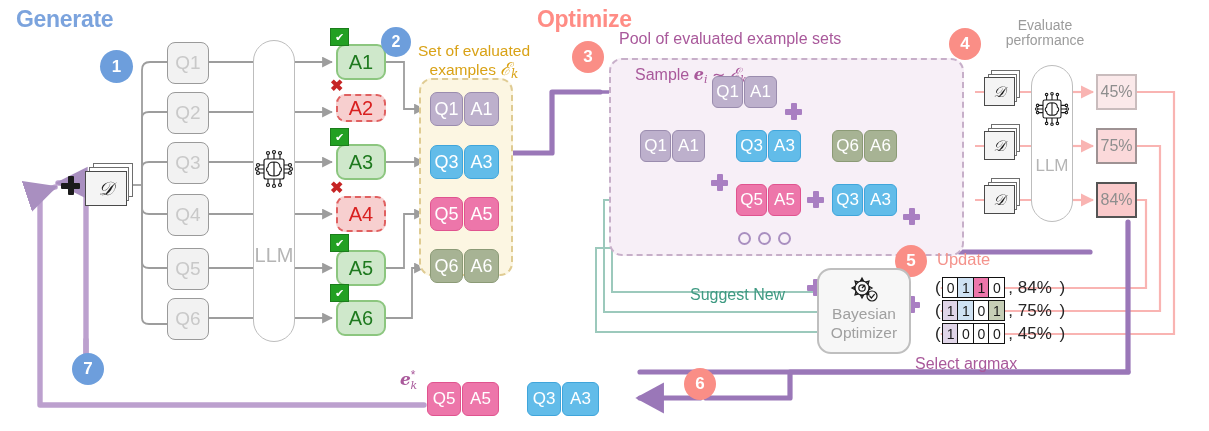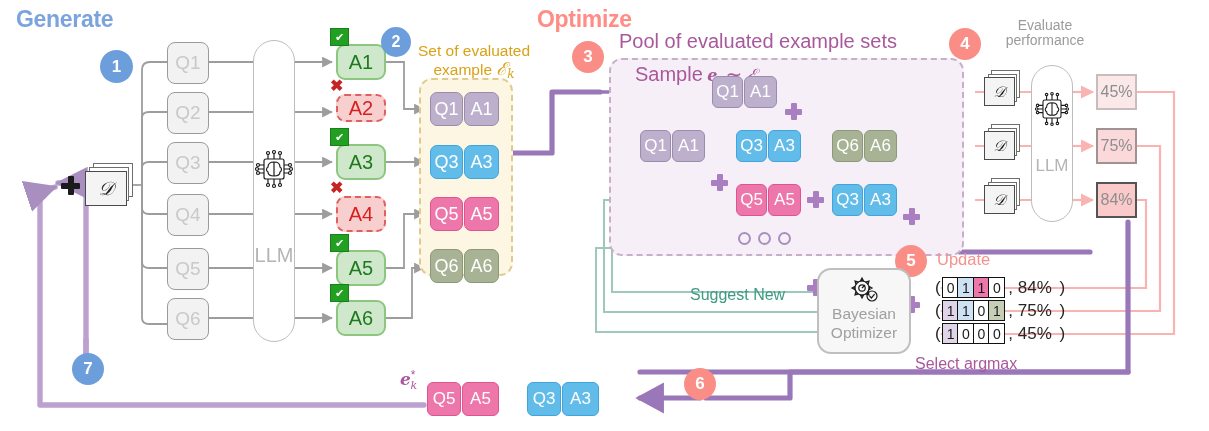--- a/index.html
+++ b/index.html
@@ -40,21 +40,21 @@
 
   .llmbox{background:#fff;border:1.8px solid #BDBDBD;border-radius:22px;
           display:flex;flex-direction:column;align-items:center;}
   .llm-label{color:#B5B5B5;font-size:20px;}
 
   
   .set-box{background:#FCF6E2;border:2.6px dashed #DFCB92;border-radius:13px;}
   .pool-box{background:#F7EFF7;border:2.4px dashed #C7AFC9;border-radius:13px;}
 
   .cap-yellow{color:#D9A216;font-size:15.5px;text-align:center;line-height:1.12;}
-  .cap-purple{color:#A9599B;font-size:20px;}
+  .cap-purple{color:#A9599B;font-size:16px;}
   .cap-gray{color:#9B9B9B;font-size:14px;text-align:center;line-height:1.1;}
   .cap-pinkred{color:#F4938C;font-size:16.5px;}
   .cap-teal{color:#3E9A82;font-size:16px;}
 
   
   .pct{display:flex;align-items:center;justify-content:center;
        color:#8E8E8E;font-size:16px;box-sizing:border-box;}
   .pct1{background:#FBE9EA;border:2px solid #C9BCBD;}
   .pct2{background:#FBD9DA;border:2px solid #9E9293;}
   .pct3{background:#FACACB;border:2px solid #545454;}
@@ -288,21 +288,21 @@
 
   <div class="abs abox ok" style="left:336px;top:300px;width:50px;height:36px;">A6</div>
   <div class="abs" style="left:330px;top:284px;width:17px;height:16px;background:#22A022;border:1px solid #1b7d1b;
               display:flex;align-items:center;justify-content:center;color:#fff;font-size:11px;">✔</div>
 
   <div class="abs badge badge-blue" style="left:381px;top:27px;width:30px;height:30px;font-size:16px;">2</div>
 
   <div class="abs cap-yellow" style="left:414px;top:42px;width:120px;">
     <div>Set of evaluated</div>
     <div>
-      <span>example</span>
+      <span>examples</span>
       <span class="math-it" style="font-size:18px;">ℰ</span><span class="math-it" style="font-size:12px;vertical-align:-3px;">k</span>
     </div>
   </div>
 
   <div class="abs set-box" style="left:419px;top:78px;width:90px;height:194px;"></div>
 
   <div class="abs chip c-purple" style="left:430px;top:92px;width:33px;height:34px;font-size:18px;">Q1</div>
   <div class="abs chip c-purple" style="left:464px;top:92px;width:35px;height:34px;font-size:18px;">A1</div>
 
   <div class="abs chip c-blue" style="left:430px;top:145px;width:33px;height:34px;font-size:18px;">Q3</div>

